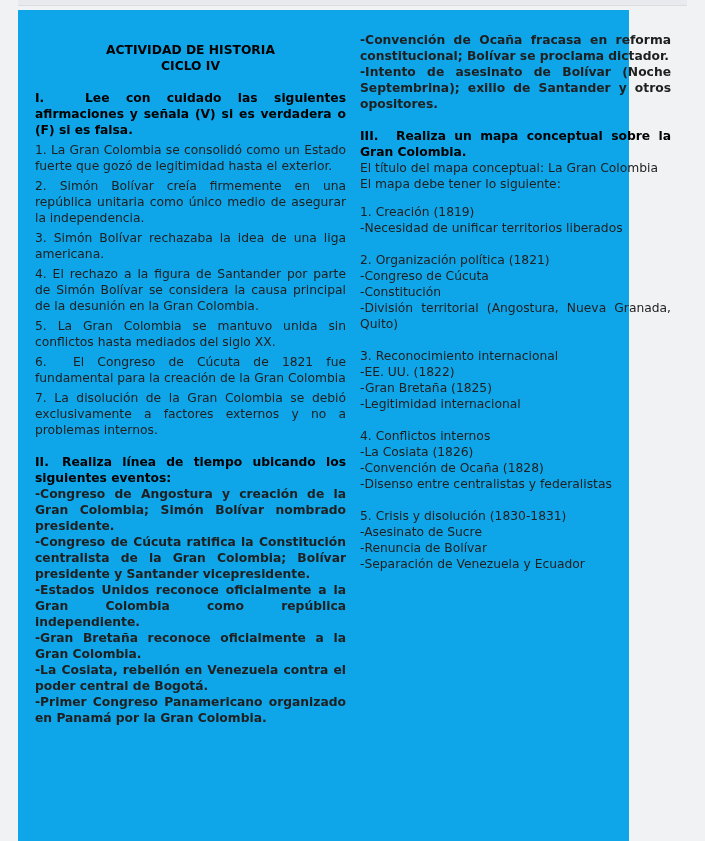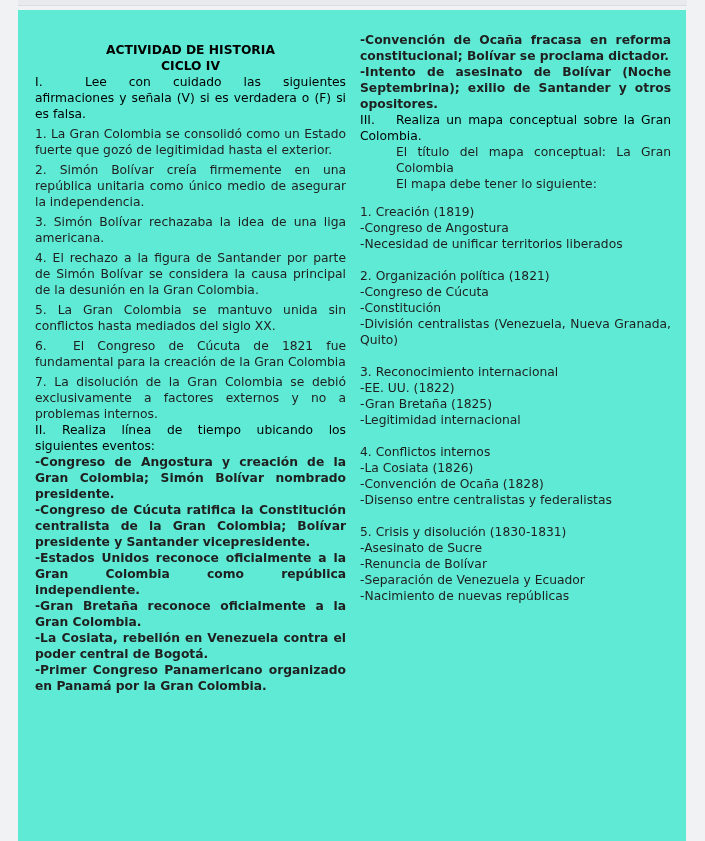--- a/index.html
+++ b/index.html
@@ -15,22 +15,22 @@
   .prev-page-edge {
     position: absolute;
     left: 18px; top: 0;
     width: 669px; height: 5px;
     background: #e9eaed;
     border-bottom: 1px solid #dcdde1;
   }
   .page {
     position: absolute;
     left: 18px; top: 10px;
-    width: 668px; height: 831px;
-    background: #5eead4;
+    width: 611px; height: 831px;
+    background: #0ea5e9;
     box-sizing: border-box;
   }
   .cols {
     display: flex;
     gap: 14px;
     padding: 22px 16px 0 17px;
   }
   .col {
     width: 311px;
     flex: 0 0 311px;
@@ -39,34 +39,35 @@
     color: #1f1f1f;
   }
   p { margin: 0; }
   .doc-title {
     margin-top: 10px;
     text-align: center;
     font-weight: bold;
     color: #000;
   }
   .heading {
-    font-weight: normal;
+    margin-top: 16px;
+    font-weight: bold;
     color: #000;
     text-align: justify;
   }
   .num { display: inline-block; }
   .n1 { width: 50px; }
   .n2 { width: 27px; }
   .n3 { width: 36px; }
   .para {
     margin-top: 4px;
     text-align: justify;
   }
   .event { text-align: justify; font-weight: bold; }
-  .intro { text-align: justify; margin-left: 36px; }
+  .intro { text-align: justify; }
   .group { margin-top: 16px; }
   .group.first { margin-top: 12px; }
   .gline { text-align: justify; }
 </style>
 </head>
 <body>
 
 <div class="canvas">
   <div class="prev-page-edge"></div>
 
@@ -109,29 +110,28 @@
           <p class="event">-Intento de asesinato de Bolívar (Noche Septembrina); exilio de Santander y otros opositores.</p>
         </div>
 
         <p class="heading"><span class="num n3">III.</span><span>Realiza un mapa conceptual sobre la Gran Colombia.</span></p>
 
         <p class="intro">El título del mapa conceptual: La Gran Colombia</p>
         <p class="intro">El mapa debe tener lo siguiente:</p>
 
         <div class="group first">
           <p class="gline">1. Creación (1819)</p>
-          <p class="gline">-Congreso de Angostura</p>
           <p class="gline">-Necesidad de unificar territorios liberados</p>
         </div>
 
         <div class="group">
           <p class="gline">2. Organización política (1821)</p>
           <p class="gline">-Congreso de Cúcuta</p>
           <p class="gline">-Constitución</p>
-          <p class="gline">-División centralistas (Venezuela, Nueva Granada, Quito)</p>
+          <p class="gline">-División territorial (Angostura, Nueva Granada, Quito)</p>
         </div>
 
         <div class="group">
           <p class="gline">3. Reconocimiento internacional</p>
           <p class="gline">-EE. UU. (1822)</p>
           <p class="gline">-Gran Bretaña (1825)</p>
           <p class="gline">-Legitimidad internacional</p>
         </div>
 
         <div class="group">
@@ -139,19 +139,18 @@
           <p class="gline">-La Cosiata (1826)</p>
           <p class="gline">-Convención de Ocaña (1828)</p>
           <p class="gline">-Disenso entre centralistas y federalistas</p>
         </div>
 
         <div class="group">
           <p class="gline">5. Crisis y disolución (1830-1831)</p>
           <p class="gline">-Asesinato de Sucre</p>
           <p class="gline">-Renuncia de Bolívar</p>
           <p class="gline">-Separación de Venezuela y Ecuador</p>
-          <p class="gline">-Nacimiento de nuevas repúblicas</p>
         </div>
 
       </div>
     </div>
   </div>
 </div>
 
 </body></html>

